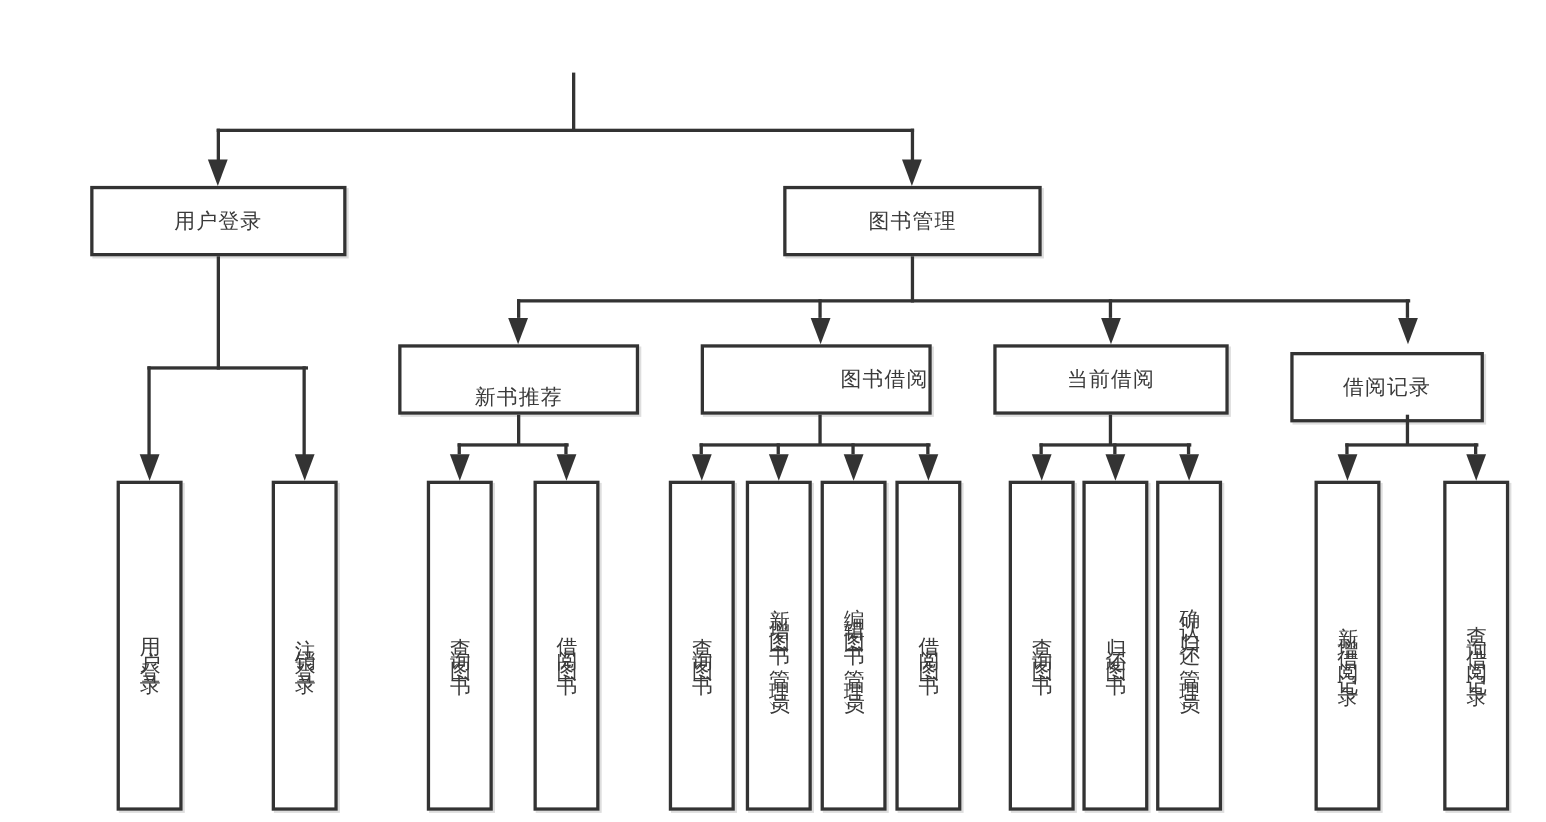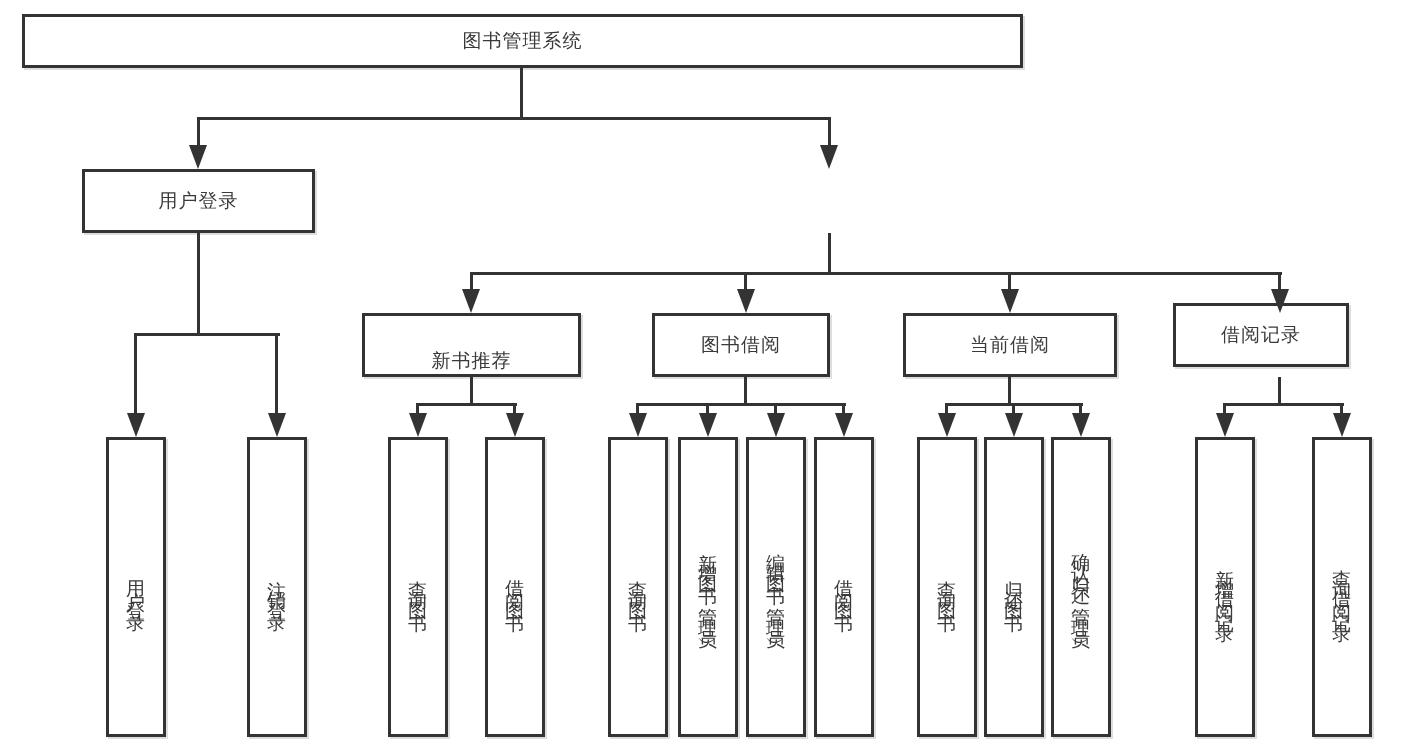--- a/index.html
+++ b/index.html
@@ -54,38 +54,38 @@
     letter-spacing:1px;
     z-index:10;
     white-space:nowrap;
   }
 </style>
 </head>
 <body>
 
 <div id="canvas">
 
-  <div class="box" style="left:22px;top:14px;width:1001px;height:54px;">
-    <span class="lbl">图书管理系统</span>
-  </div>
 
   <div class="box" style="left:82px;top:169px;width:233px;height:64px;">
     <span class="lbl">用户登录</span>
   </div>
+  <div class="box" style="left:712px;top:169px;width:235px;height:64px;">
+    <span class="lbl">图书管理</span>
+  </div>
 
   <div class="box" style="left:362px;top:313px;width:219px;height:64px;align-items:flex-end;">
     <span class="lbl">新书推荐</span>
   </div>
-  <div class="box" style="left:652px;top:313px;width:178px;height:64px;">
+  <div class="box" style="left:637px;top:313px;width:210px;height:64px;justify-content:flex-end;">
     <span class="lbl">图书借阅</span>
   </div>
   <div class="box" style="left:903px;top:313px;width:214px;height:64px;">
     <span class="lbl">当前借阅</span>
   </div>
-  <div class="box" style="left:1173px;top:303px;width:176px;height:64px;">
+  <div class="box" style="left:1173px;top:320px;width:176px;height:64px;">
     <span class="lbl">借阅记录</span>
   </div>
 
   <div class="box vbox" style="left:106px;top:437px;width:60px;height:300px;">
     <span class="lbl">用户登录</span>
   </div>
   <div class="box vbox" style="left:247px;top:437px;width:60px;height:300px;">
     <span class="lbl">注销登录</span>
   </div>
 

